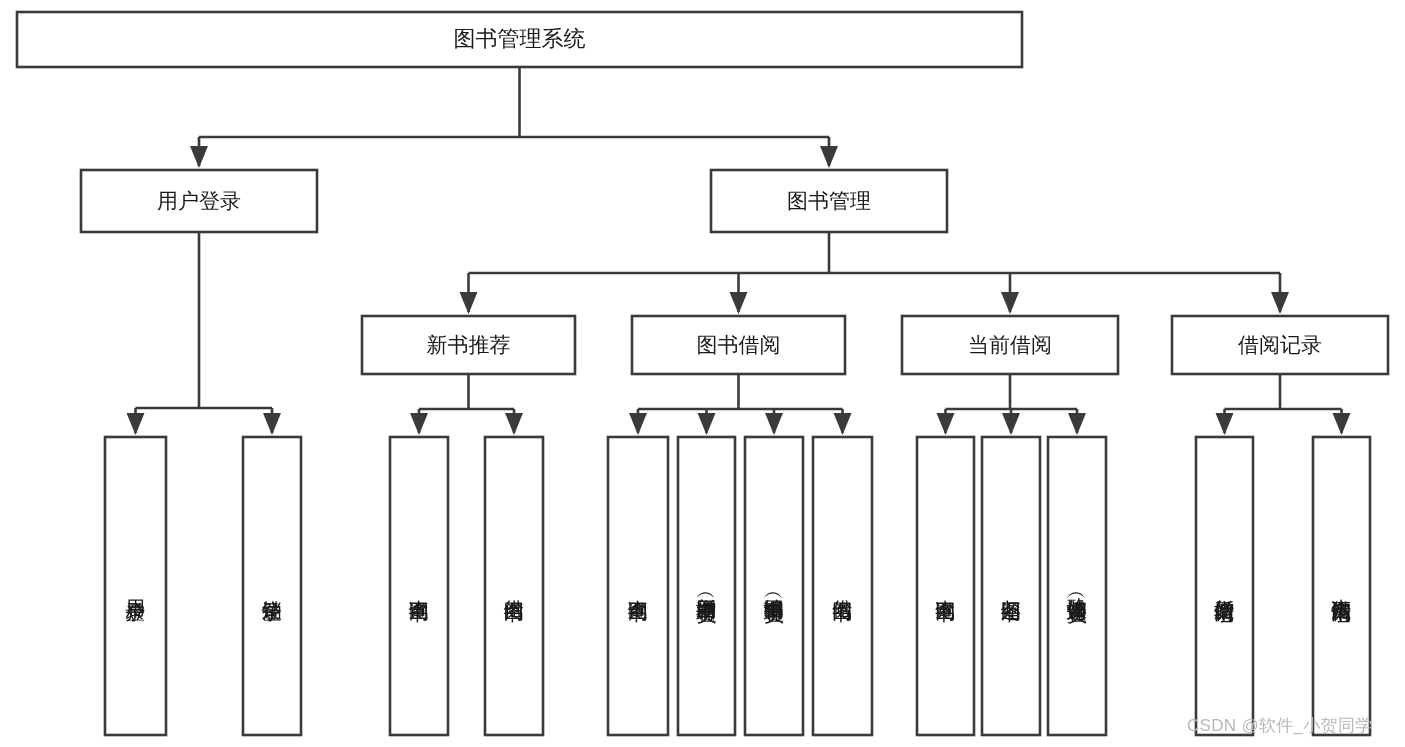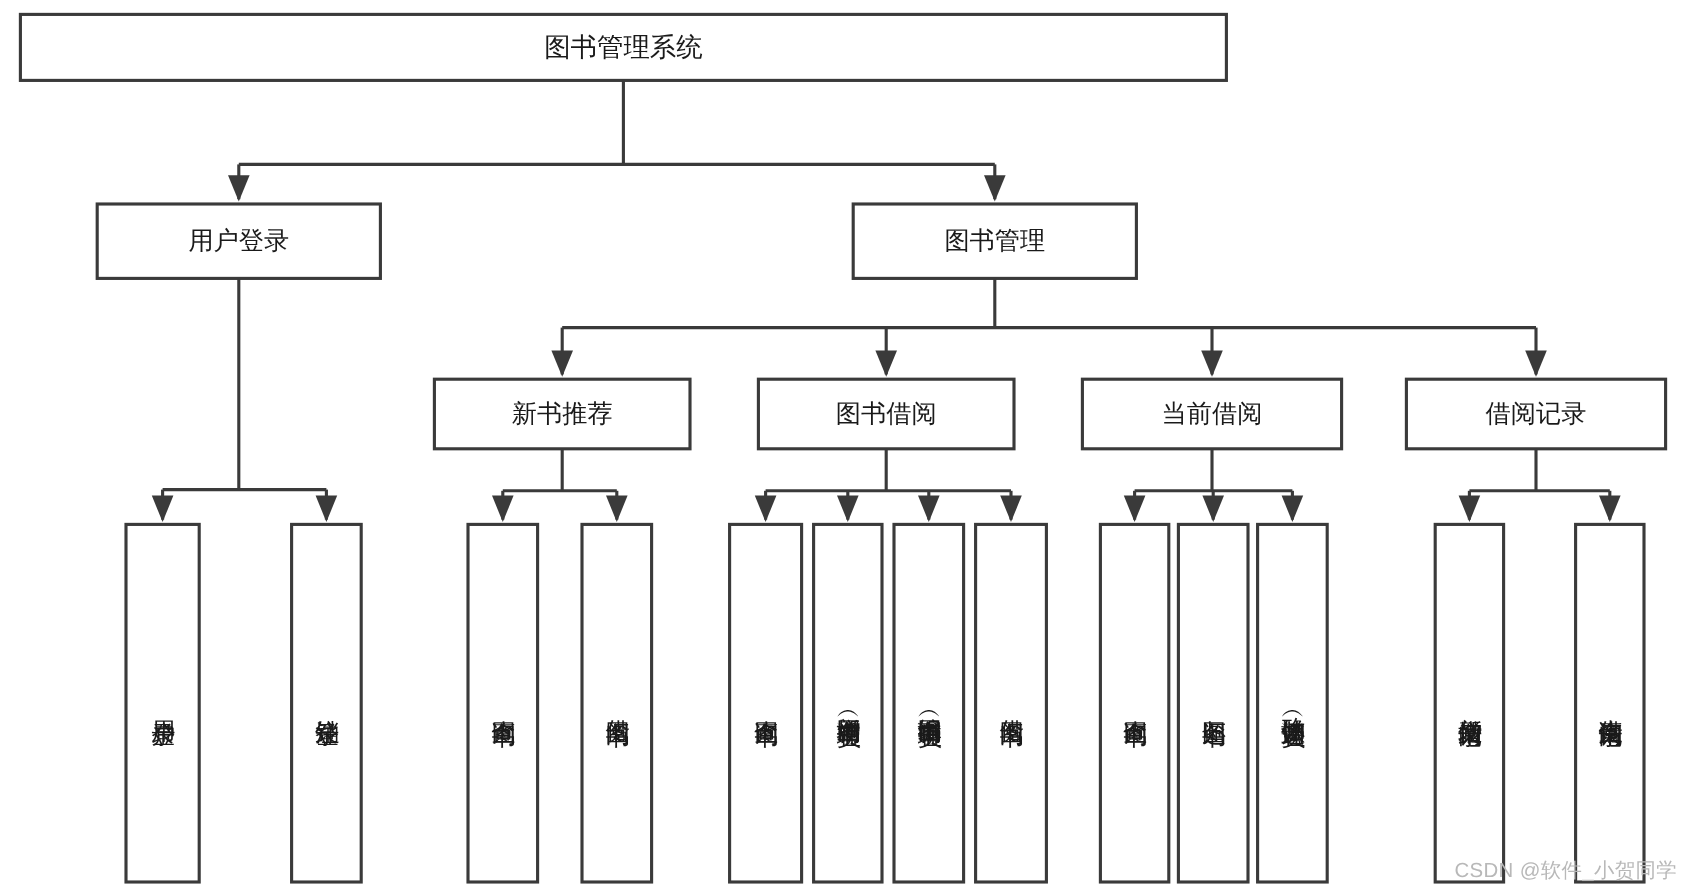--- a/index.html
+++ b/index.html
@@ -67,21 +67,21 @@
     text-orientation: upright;
     display: flex;
     align-items: center;
     justify-content: center;
     letter-spacing: 1px;
     pointer-events: none;
     text-align: center;
   }
   .watermark {
     position: absolute;
-    left: 1212px;
+    left: 1187px;
     top: 714px;
     font-family: "Liberation Sans", "DejaVu Sans", sans-serif;
     font-size: 17px;
     color: #b8b8b8;
     white-space: nowrap;
     letter-spacing: 0.3px;
   }
 </style>
 </head>
 <body>

